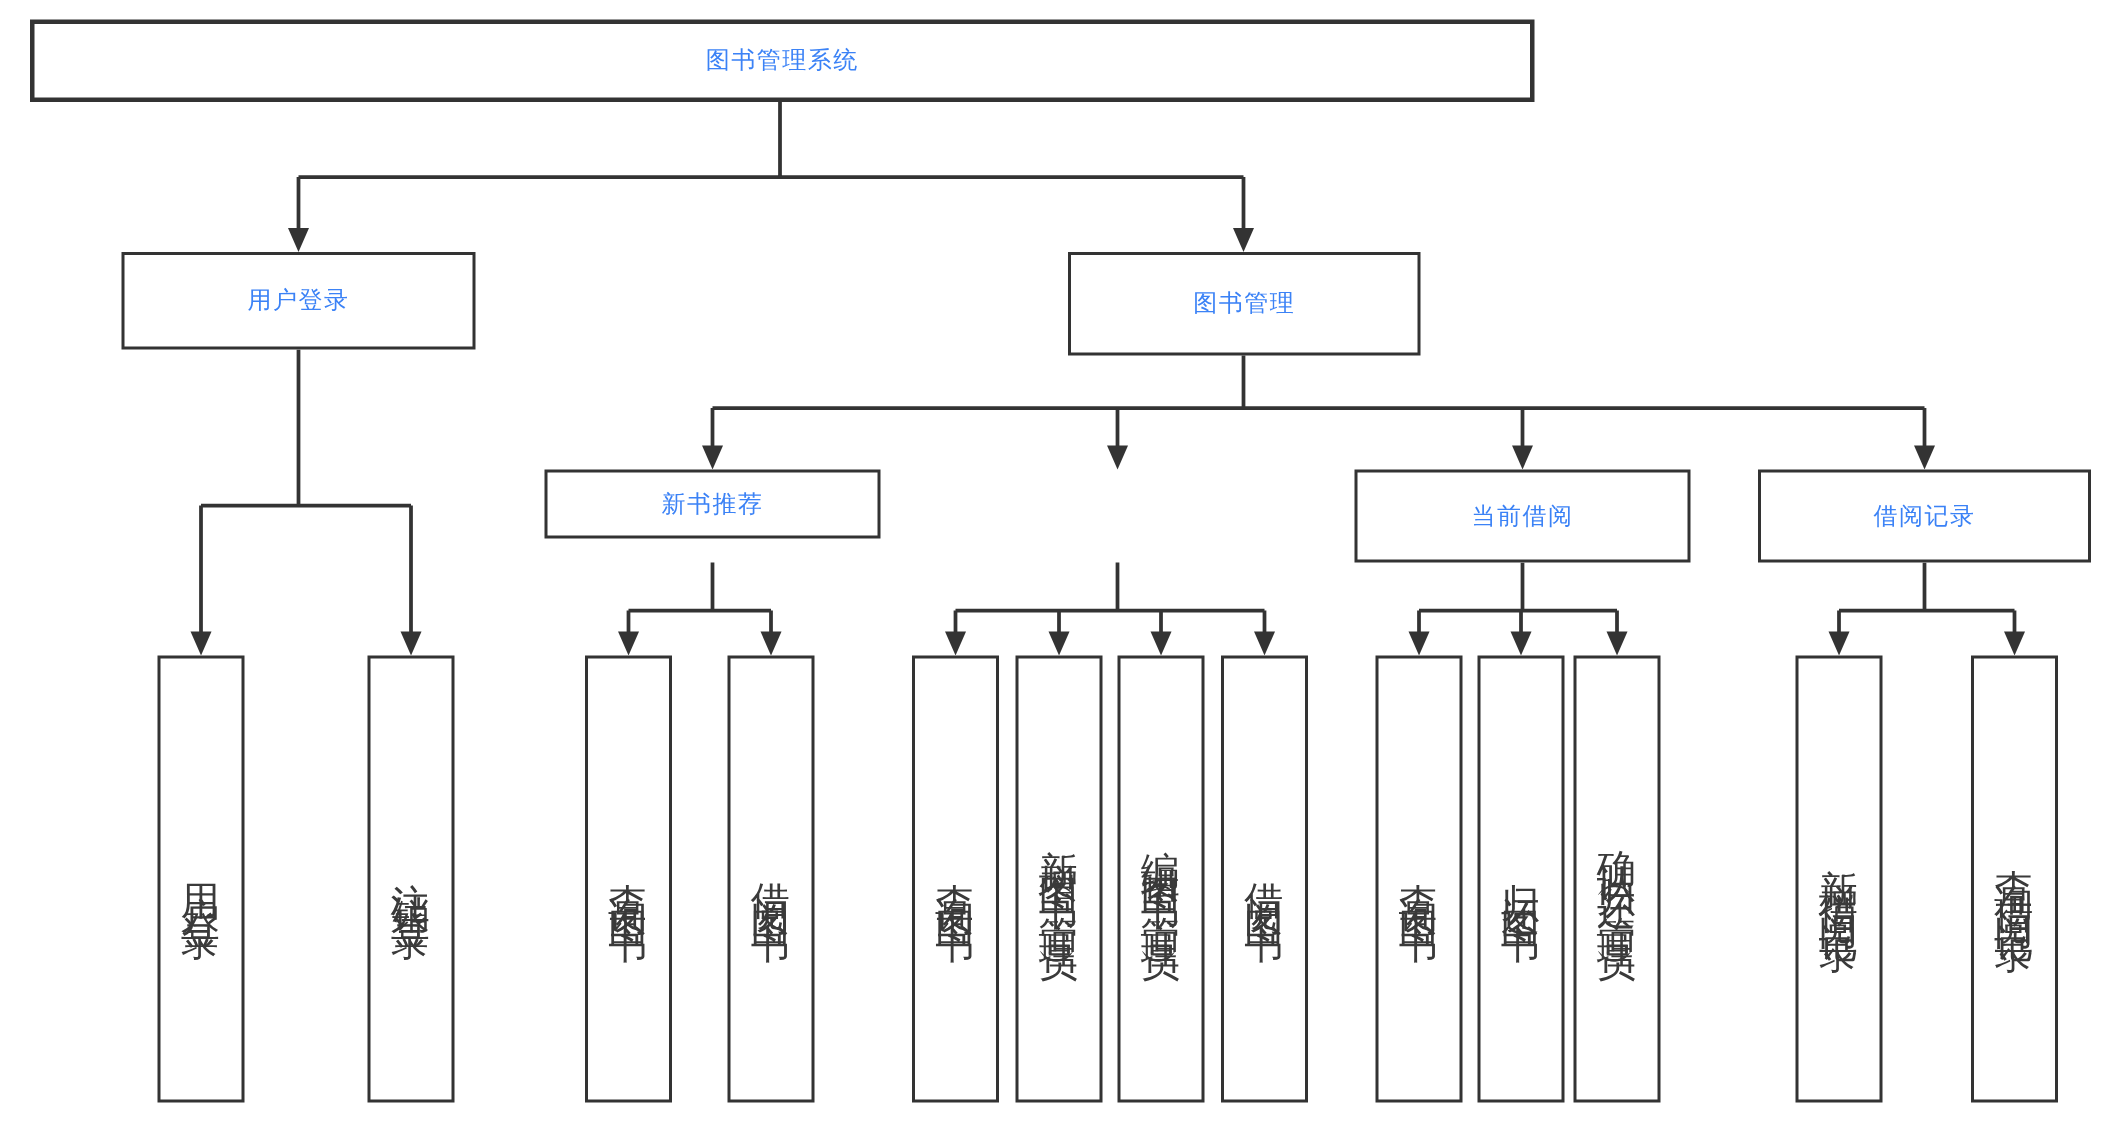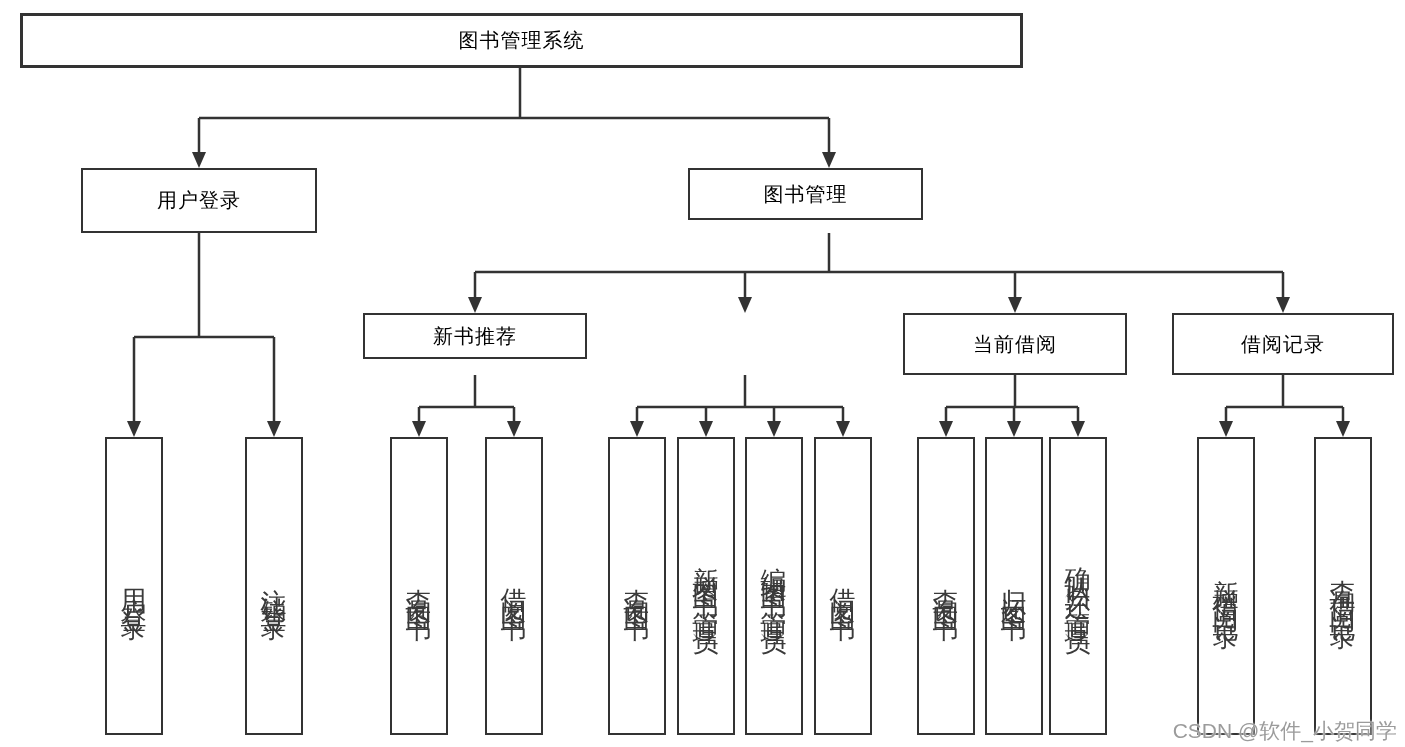--- a/index.html
+++ b/index.html
@@ -15,21 +15,21 @@
     position:absolute;
     background:#ffffff;
     border:2.5px solid #333333;
     box-sizing:border-box;
     display:flex;align-items:center;justify-content:center;
     z-index:2;
     color:#3a3a3a;
   }
   .box.root{border-width:3px;}
   .box.h span{
-    font-size:20px;letter-spacing:1px;color:#000000;white-space:nowrap;
+    font-size:16px;letter-spacing:1px;color:#3b82f6;white-space:nowrap;
   }
   .box.v span{
     writing-mode:vertical-rl;
     text-orientation:mixed;
     font-size:26px;
     letter-spacing:9px;
     color:#3a3a3a;
     line-height:1;
   }
   .watermark{
@@ -87,21 +87,21 @@
     </g>
   </svg>
 
   <div class="box h root" style="left:20px;top:13px;width:1003px;height:55px">
     <span>图书管理系统</span>
   </div>
 
   <div class="box h" style="left:81px;top:168px;width:236px;height:65px">
     <span>用户登录</span>
   </div>
-  <div class="box h" style="left:688px;top:168px;width:235px;height:52px">
+  <div class="box h" style="left:712px;top:168px;width:235px;height:69px">
     <span>图书管理</span>
   </div>
 
   <div class="box h" style="left:363px;top:313px;width:224px;height:46px">
     <span>新书推荐</span>
   </div>
   <div class="box h" style="left:903px;top:313px;width:224px;height:62px">
     <span>当前借阅</span>
   </div>
   <div class="box h" style="left:1172px;top:313px;width:222px;height:62px">
@@ -145,15 +145,14 @@
     <span>确认归还（管理员）</span>
   </div>
 
   <div class="box v" style="left:1197px;top:437px;width:58px;height:298px">
     <span>新增借阅记录</span>
   </div>
   <div class="box v" style="left:1314px;top:437px;width:58px;height:298px">
     <span>查询借阅记录</span>
   </div>
 
-  <div class="watermark">CSDN @软件_小贺同学</div>
 
 </div>
 
 </body></html>

